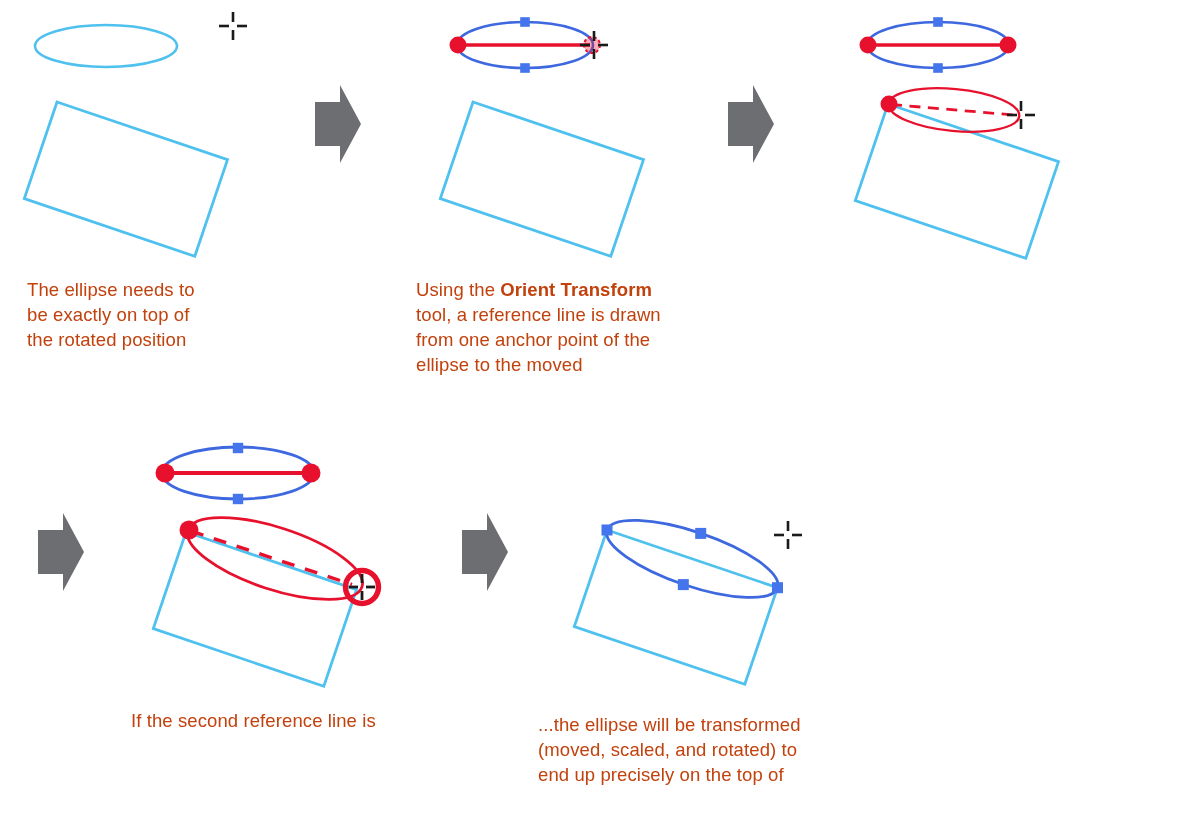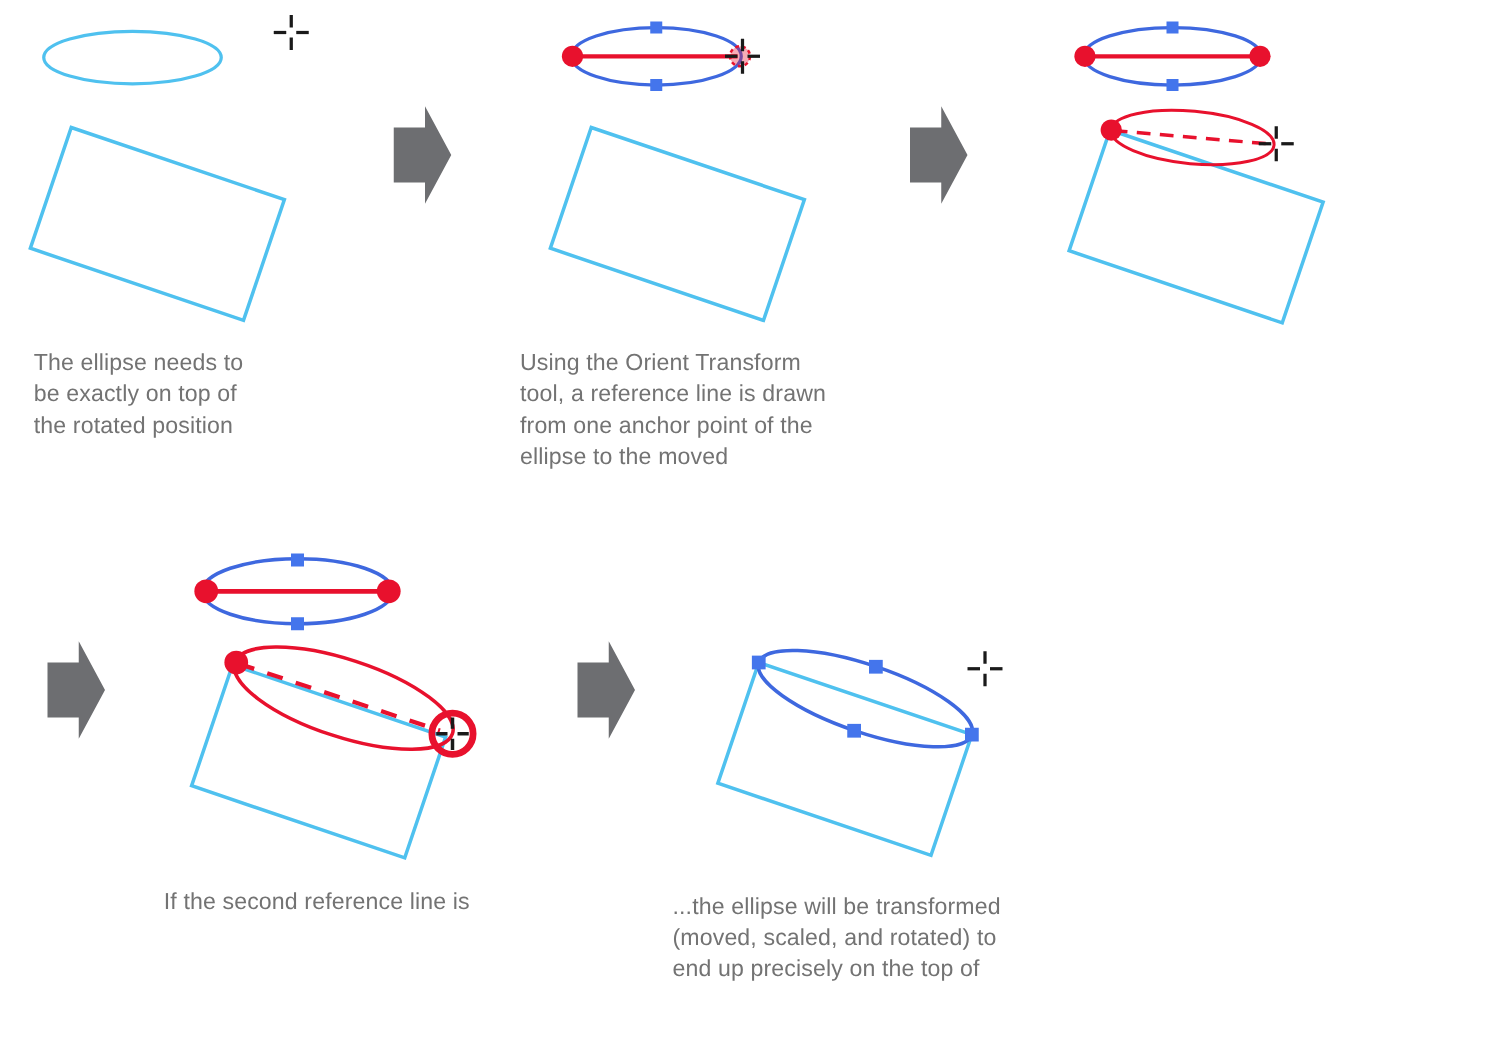--- a/index.html
+++ b/index.html
@@ -1,20 +1,20 @@
 <!DOCTYPE html>
 <html><head>
 <meta charset="utf-8">
 <style>
   html,body{margin:0;padding:0;background:#ffffff;}
   body{width:1188px;height:832px;position:relative;font-family:"Liberation Sans",sans-serif;overflow:hidden;}
   .canvas{position:absolute;left:0;top:0;width:1188px;height:832px;}
   svg.art{position:absolute;left:0;top:0;}
-  .caption{position:absolute;color:#737373;font-size:18.5px;line-height:25px;letter-spacing:.1px;white-space:nowrap;}
-  .caption b{font-weight:normal;}
+  .caption{position:absolute;color:#c2410c;font-size:18.5px;line-height:25px;letter-spacing:.1px;white-space:nowrap;}
+  .caption b{font-weight:bold;}
 </style>
 </head>
 <body>
 
 <div class="canvas">
 
   <svg class="art" width="1188" height="832" viewBox="0 0 1188 832">
 
     <g>
       <ellipse cx="106" cy="46" rx="71" ry="21" fill="none" stroke="#4FC1EF" stroke-width="2.6"></ellipse>

